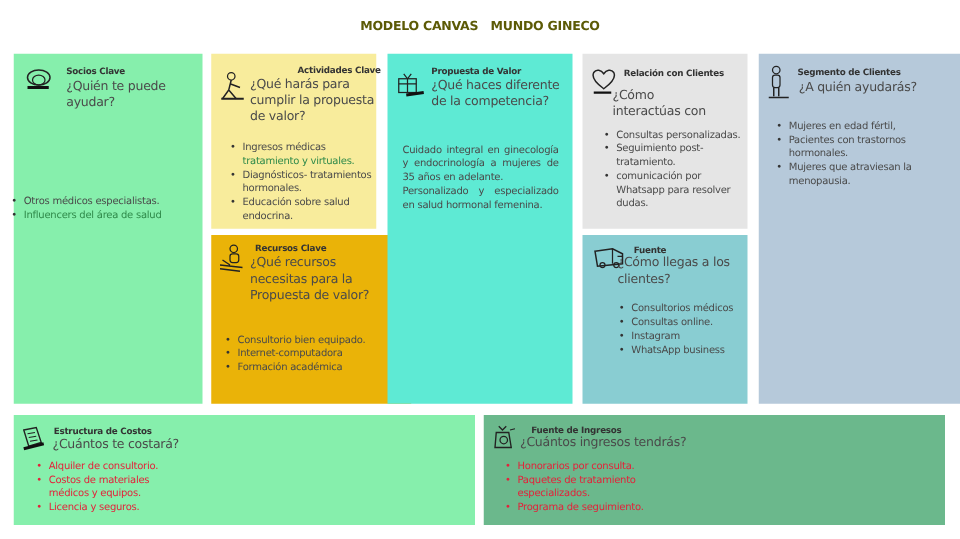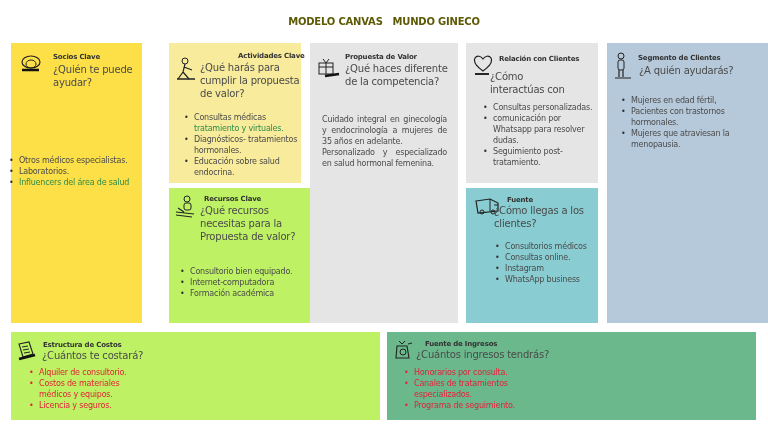--- a/index.html
+++ b/index.html
@@ -19,78 +19,77 @@
   .green { color:#2f8a4a; }
   .red { color:#e3223a; }
   .red li::before { color:#e3223a; }
   .para { font-size:8px; line-height:11px; text-align:justify; color:#4a4a4a; letter-spacing:-0.2px; }
 </style>
 </head>
 <body>
 
 <div class="title">MODELO CANVAS   MUNDO GINECO</div>
 
-<div class="box" style="left:11px;top:43px;width:131px;height:280px;background:#fde047;text-decoration:underline;">
+<div class="box" style="left:11px;top:43px;width:151px;height:280px;background:#86efac;text-decoration:underline;">
   <div class="icon" style="left:8px;top:10px;width:24px;height:22px;">
     <svg viewBox="0 0 24 22">
         <ellipse cx="12" cy="9" rx="9" ry="6" fill="none" stroke="#222" stroke-width="1.2"></ellipse>
         <ellipse cx="12" cy="11" rx="5" ry="4" fill="none" stroke="#222" stroke-width="1"></ellipse>
         <path d="M3 17 L20 17" stroke="#111" stroke-width="2.5"></path>
       </svg>
   </div>
   <div class="hdr" style="left:42px;top:10px;width:105px;">
     <div class="label">Socios Clave</div>
     <div class="q" style="margin-top:2px;">¿Quién te puede ayudar?</div>
   </div>
   <ul style="position:absolute;left:-2px;top:112px;width:150px;">
     <li>Otros médicos especialistas.</li>
-    <li>Laboratorios.</li>
     <li class="green">Influencers del área de salud</li>
   </ul>
 </div>
 
 <div class="box" style="left:169px;top:43px;width:132px;height:140px;background:#f8ec9c;">
   <div class="icon" style="left:6px;top:14px;width:22px;height:24px;">
     <svg viewBox="0 0 22 24">
         <circle cx="10" cy="4" r="3" fill="none" stroke="#222"></circle>
         <path d="M10 7 L8 15 L3 22 M8 15 L14 22 M9 10 L17 13" stroke="#222" fill="none" stroke-width="1.2"></path>
         <path d="M2 22 L20 22" stroke="#222" stroke-width="1.5"></path>
       </svg>
   </div>
   <div class="hdr" style="left:31px;top:9px;width:100px;">
     <div class="label" style="padding-left:4px;margin-left:34px;">Actividades Clave</div>
     <div class="q" style="margin-top:1px;">¿Qué harás para cumplir la propuesta de valor?</div>
   </div>
   <ul style="position:absolute;left:15px;top:69px;width:115px;">
-    <li><span>Consultas médicas </span><span class="green">tratamiento y virtuales.</span></li>
+    <li><span>Ingresos médicas </span><span class="green">tratamiento y virtuales.</span></li>
     <li> Diagnósticos- tratamientos hormonales.</li>
     <li>Educación sobre salud endocrina.</li>
   </ul>
 </div>
 
-<div class="box" style="left:169px;top:188px;width:160px;height:135px;background:#bef264;">
+<div class="box" style="left:169px;top:188px;width:160px;height:135px;background:#eab308;">
   <div class="icon" style="left:5px;top:6px;width:24px;height:26px;">
     <svg viewBox="0 0 24 26">
         <circle cx="13" cy="5" r="3" fill="none" stroke="#222"></circle>
         <rect x="10" y="9" width="7" height="7" rx="2" fill="none" stroke="#222"></rect>
         <path d="M2 18 L20 20 M4 14 L10 18 M2 21 L18 23" stroke="#222" fill="none" stroke-width="1.1"></path>
       </svg>
   </div>
   <div class="hdr" style="left:31px;top:7px;width:100px;">
     <div class="label" style="padding-left:4px;">Recursos Clave</div>
     <div class="q" style="margin-top:1px;">¿Qué recursos necesitas para la Propuesta de valor?</div>
   </div>
   <ul style="position:absolute;left:11px;top:78px;width:118px;">
     <li>Consultorio bien equipado.</li>
     <li>Internet-computadora</li>
     <li>Formación académica</li>
   </ul>
 </div>
 
-<div class="box" style="left:310px;top:43px;width:148px;height:280px;background:#e5e5e5;">
+<div class="box" style="left:310px;top:43px;width:148px;height:280px;background:#5eead4;">
   <div class="icon" style="left:5px;top:14px;width:26px;height:22px;">
     <svg viewBox="0 0 26 22">
         <rect x="4" y="6" width="14" height="11" fill="none" stroke="#222"></rect>
         <path d="M4 10 L18 10 M11 6 L11 17 M8 2 L11 6 L14 2" stroke="#222" fill="none"></path>
         <path d="M10 19 L24 17" stroke="#111" stroke-width="2.5"></path>
       </svg>
   </div>
   <div class="hdr" style="left:35px;top:10px;width:112px;">
     <div class="label">Propuesta de Valor</div>
     <div class="q" style="margin-top:1px;">¿Qué haces diferente de la competencia?</div>
@@ -105,22 +104,22 @@
   <div class="icon" style="left:6px;top:11px;width:22px;height:22px;">
     <svg viewBox="0 0 22 22">
         <path d="M11 17 C4 12 1 8 3 4 C5 1 9 2 11 5 C13 2 17 1 19 4 C21 8 18 12 11 17 Z" fill="none" stroke="#222" stroke-width="1.2"></path>
         <path d="M3 20 L17 20" stroke="#111" stroke-width="1.8"></path>
       </svg>
   </div>
   <div class="label" style="position:absolute;left:33px;top:12px;">Relación con Clientes</div>
   <div class="q" style="position:absolute;left:24px;top:27px;width:90px;">¿Cómo interactúas con</div>
   <ul style="position:absolute;left:17px;top:59px;width:113px;">
     <li>Consultas personalizadas.</li>
+    <li> Seguimiento post-tratamiento.</li>
     <li>comunicación por Whatsapp para resolver dudas.</li>
-    <li> Seguimiento post-tratamiento.</li>
   </ul>
 </div>
 
 <div class="box" style="left:466px;top:188px;width:132px;height:135px;background:#89cdd2;">
   <div class="icon" style="left:8px;top:9px;width:26px;height:18px;">
     <svg viewBox="0 0 26 18">
         <path d="M2 4 L16 2 L24 6 L24 14 L4 16 Z" fill="none" stroke="#222" stroke-width="1.2"></path>
         <path d="M16 2 L16 14 M20 8 L24 8" stroke="#222" fill="none"></path>
         <circle cx="8" cy="15" r="2" fill="none" stroke="#222"></circle>
         <circle cx="19" cy="15" r="2" fill="none" stroke="#222"></circle>
@@ -146,21 +145,21 @@
   </div>
   <div class="label" style="position:absolute;left:31px;top:11px;">Segmento de Clientes</div>
   <div class="q" style="position:absolute;left:32px;top:21px;width:115px;">¿A quién ayudarás?</div>
   <ul style="position:absolute;left:14px;top:52px;width:130px;">
     <li>Mujeres en edad fértil,</li>
     <li> Pacientes con trastornos hormonales.</li>
     <li>Mujeres que atraviesan la menopausia.</li>
   </ul>
 </div>
 
-<div class="box" style="left:11px;top:332px;width:369px;height:88px;background:#bef264;">
+<div class="box" style="left:11px;top:332px;width:369px;height:88px;background:#86efac;">
   <div class="icon" style="left:4px;top:8px;width:22px;height:22px;">
     <svg viewBox="0 0 22 22">
         <path d="M4 4 L14 2 L18 14 L8 17 Z" fill="none" stroke="#222" stroke-width="1.1"></path>
         <path d="M7 7 L13 6 M8 10 L14 9 M9 13 L15 12" stroke="#222"></path>
         <path d="M4 19 L20 15" stroke="#111" stroke-width="2.5"></path>
       </svg>
   </div>
   <div class="label" style="position:absolute;left:32px;top:9px;">Estructura de Costos</div>
   <div class="q" style="position:absolute;left:31px;top:17px;width:200px;">¿Cuántos te costará?</div>
   <ul class="red" style="position:absolute;left:18px;top:35px;width:110px;">
@@ -175,16 +174,16 @@
     <svg viewBox="0 0 20 24">
         <path d="M4 8 L14 8 L16 20 L3 20 Z" fill="none" stroke="#222" stroke-width="1.1"></path>
         <path d="M6 3 L9 6 L12 3 M15 6 L19 5" stroke="#222" fill="none"></path>
         <circle cx="10" cy="14" r="3" fill="none" stroke="#222"></circle>
       </svg>
   </div>
   <div class="label" style="position:absolute;left:38px;top:8px;">Fuente de Ingresos</div>
   <div class="q" style="position:absolute;left:29px;top:16px;width:200px;">¿Cuántos ingresos tendrás?</div>
   <ul class="red" style="position:absolute;left:17px;top:35px;width:125px;">
     <li>Honorarios por consulta.</li>
-    <li>Canales de tratamientos especializados.</li>
+    <li>Paquetes de tratamiento especializados.</li>
     <li>Programa de seguimiento.</li>
   </ul>
 </div>
 
 </body></html>

